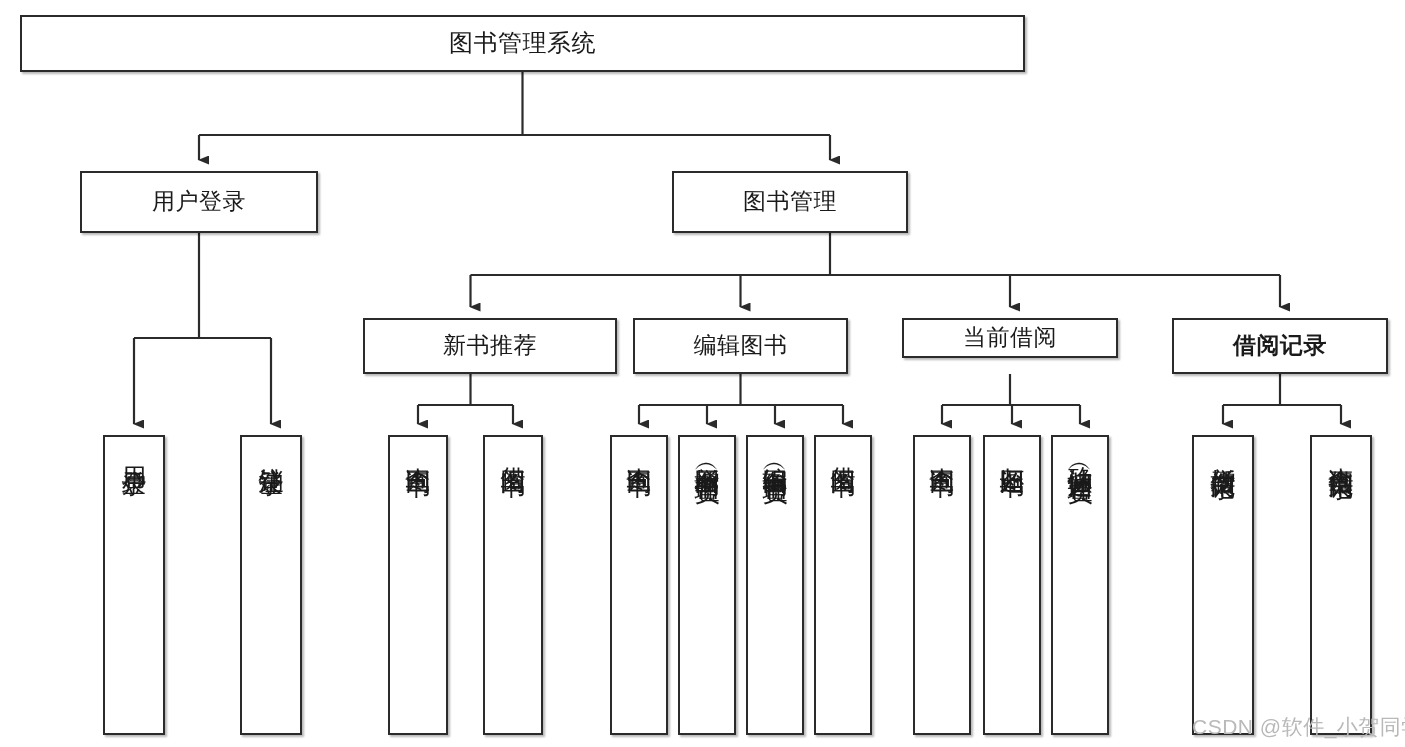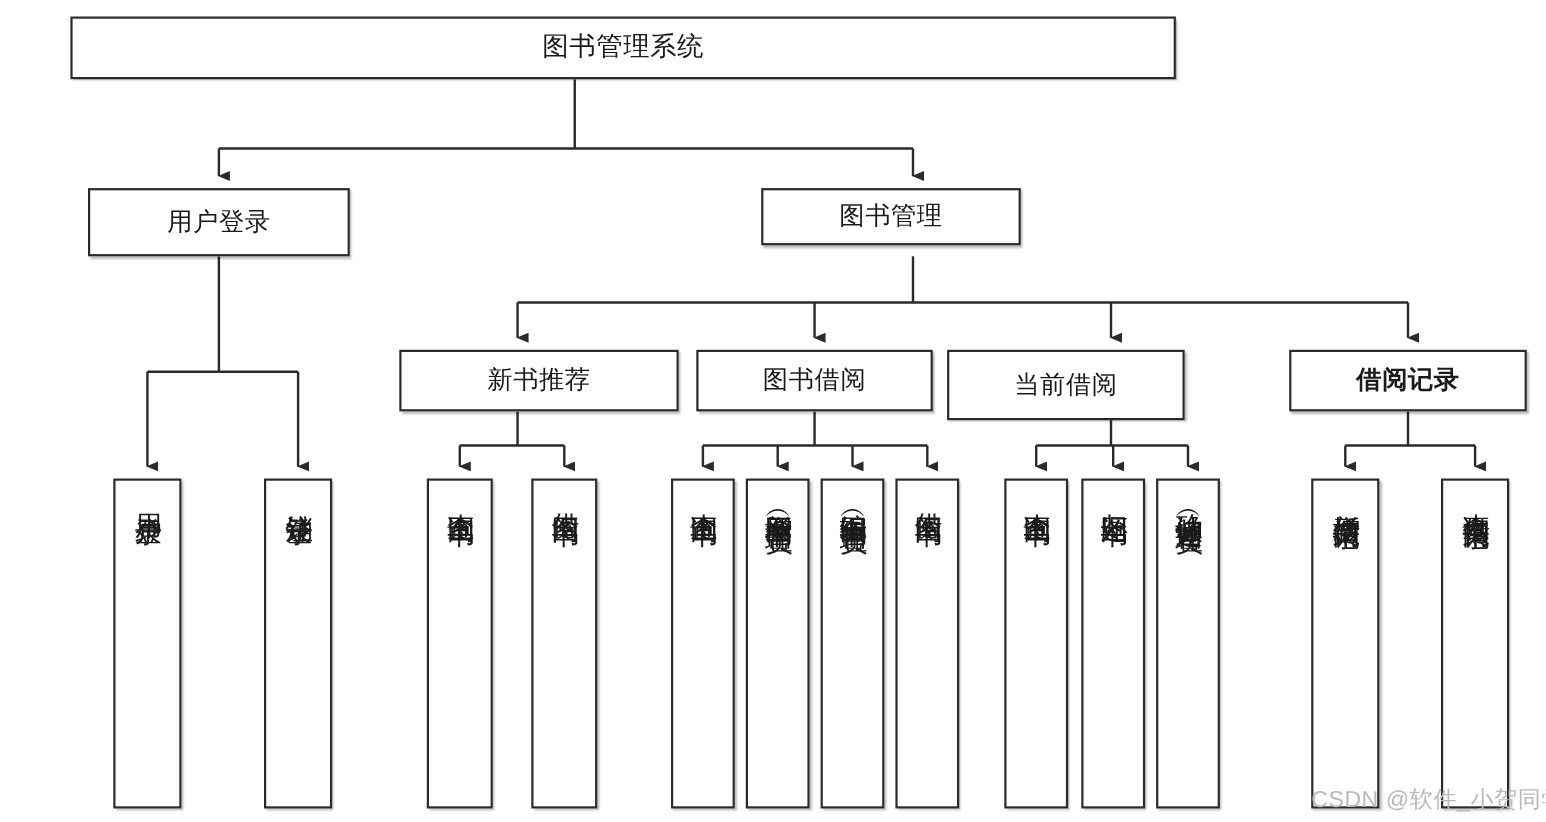--- a/index.html
+++ b/index.html
@@ -116,36 +116,36 @@
         <path d="M1012,405 L1012,424" marker-end="url(#arrowhead)"></path>
         <path d="M1080,405 L1080,424" marker-end="url(#arrowhead)"></path>
         <path d="M1280,374 L1280,405"></path>
         <path d="M1223,405 L1341,405"></path>
         <path d="M1223,405 L1223,424" marker-end="url(#arrowhead)"></path>
         <path d="M1341,405 L1341,424" marker-end="url(#arrowhead)"></path>
       </g>
   </svg>
 
   <div id="node-layer">
-      <div class="node horiz root" style="left: 20px; top: 15px; width: 1005px; height: 57px; margin-left: 44px;">
+      <div class="node horiz root" style="left: 20px; top: 15px; width: 1005px; height: 57px;">
         <span class="node-label">图书管理系统</span>
       </div>
       <div class="node horiz" style="left: 80px; top: 171px; width: 238px; height: 62px;">
         <span class="node-label">用户登录</span>
       </div>
-      <div class="node horiz" style="left: 692px; top: 171px; width: 236px; height: 52px;">
+      <div class="node horiz" style="left: 672px; top: 171px; width: 236px; height: 62px;">
         <span class="node-label">图书管理</span>
       </div>
       <div class="node horiz" style="left: 363px; top: 318px; width: 254px; height: 56px;">
         <span class="node-label">新书推荐</span>
       </div>
       <div class="node horiz" style="left: 633px; top: 318px; width: 215px; height: 56px;">
-        <span class="node-label">图书借阅</span>
+        <span class="node-label">编辑图书</span>
       </div>
-      <div class="node horiz" style="left: 861px; top: 318px; width: 216px; height: 64px;">
+      <div class="node horiz" style="left: 902px; top: 318px; width: 216px; height: 40px;">
         <span class="node-label">当前借阅</span>
       </div>
       <div class="node horiz" style="left: 1172px; top: 318px; width: 216px; height: 56px; font-weight: bold;">
         <span class="node-label">借阅记录</span>
       </div>
       <div class="node vert" style="left: 103px; top: 435px; width: 62px; height: 300px;">
         <span class="node-label">用户登录</span>
       </div>
       <div class="node vert" style="left: 240px; top: 435px; width: 62px; height: 300px;">
         <span class="node-label">注销登录</span>

